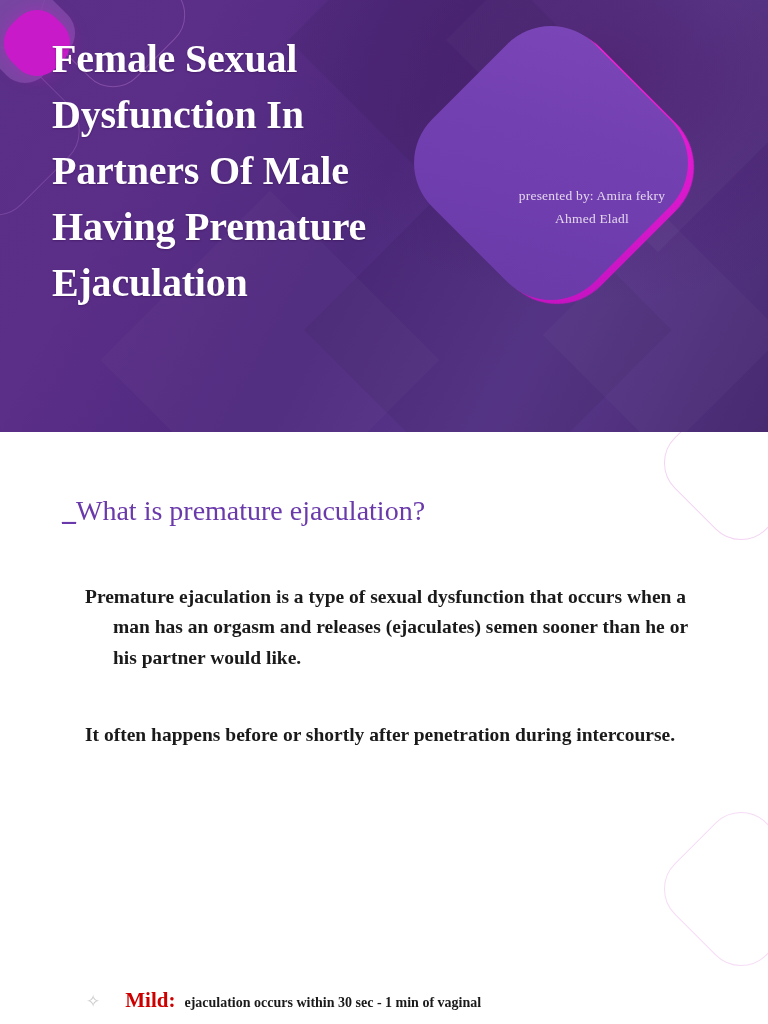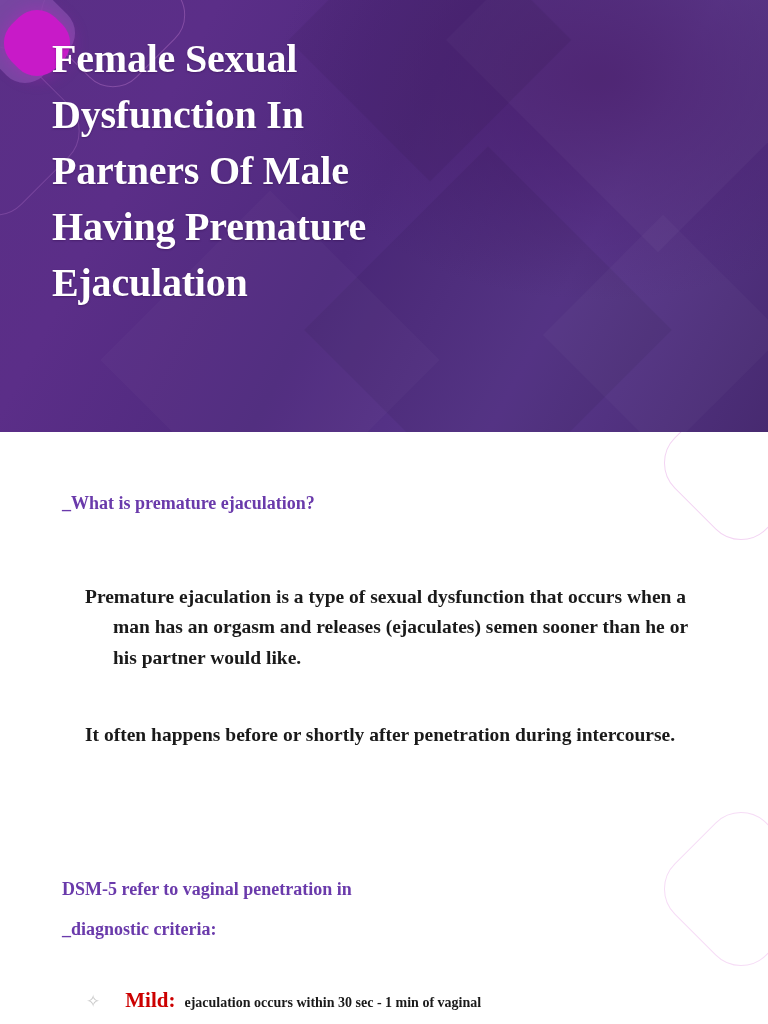--- a/index.html
+++ b/index.html
@@ -170,23 +170,23 @@
     width: 128px; height: 128px;
     left: 676px; top: 392px;
     border: 1.7px solid #f6dcf6;
     border-radius: 36px;
     transform: rotate(45deg);
   }
 
   .section-heading {
     position: absolute;
     color: #6a3aab;
-    font-weight: bold;
-    font-family: "Liberation Serif", "DejaVu Serif", serif;
-    font-size: 18px;
+    font-weight: normal;
+    font-family: "Liberation Serif", "DejaVu Serif", serif;
+    font-size: 28px;
     line-height: 40px;
   }
   .section-heading .lead-underscore {
     text-decoration: underline;
   }
   #heading-what {
     left: 62px; top: 36px;
     width: 620px;
   }
   #heading-dsm {
@@ -253,40 +253,44 @@
   <div class="facet facet-d"></div>
   <div class="facet facet-e"></div>
 
   <div class="deco-outline-tl"></div>
   <div class="deco-outline-tl2"></div>
   <div class="deco-sq deco-sq-back"></div>
   <div class="deco-sq deco-sq-front"></div>
 
   <h1 class="slide-title">Female Sexual Dysfunction In Partners Of Male Having Premature Ejaculation</h1>
 
+  <div class="diamond-wrap">
+    <div class="diamond-glow"></div>
+    <div class="diamond-body"></div>
+    <div class="presenter-credit">
+      <div>presented by: Amira fekry</div>
+      <div>Ahmed Eladl</div>
+    </div>
+  </div>
 
 </div>
 
 <div class="slide-body">
 
   <div class="deco-outline-r1"></div>
   <div class="deco-outline-r2"></div>
 
   <h2 class="section-heading" id="heading-what">
     <span class="lead-underscore">_</span><span>What is premature ejaculation?</span>
   </h2>
 
   <p class="body-paragraph" id="para-2">It often happens before or shortly after penetration during intercourse.</p>
 
   <p class="body-paragraph" id="para-1">Premature ejaculation is a type of sexual dysfunction that occurs when a man has an orgasm and releases (ejaculates) semen sooner than he or his partner would like.</p>
 
-  <h2 class="section-heading" id="heading-dsm">
-    <span>DSM-5 refer to vaginal penetration in</span><br>
-    <span class="lead-underscore">_</span><span>diagnostic criteria:</span>
-  </h2>
 
   <div class="bullet-row">
     <span class="bullet-glyph">✧</span>
     <span class="bullet-severity">Mild:</span>
     <span class="bullet-text">ejaculation occurs within 30 sec - 1 min of vaginal</span>
   </div>
 
 </div>
 
 </body></html>

